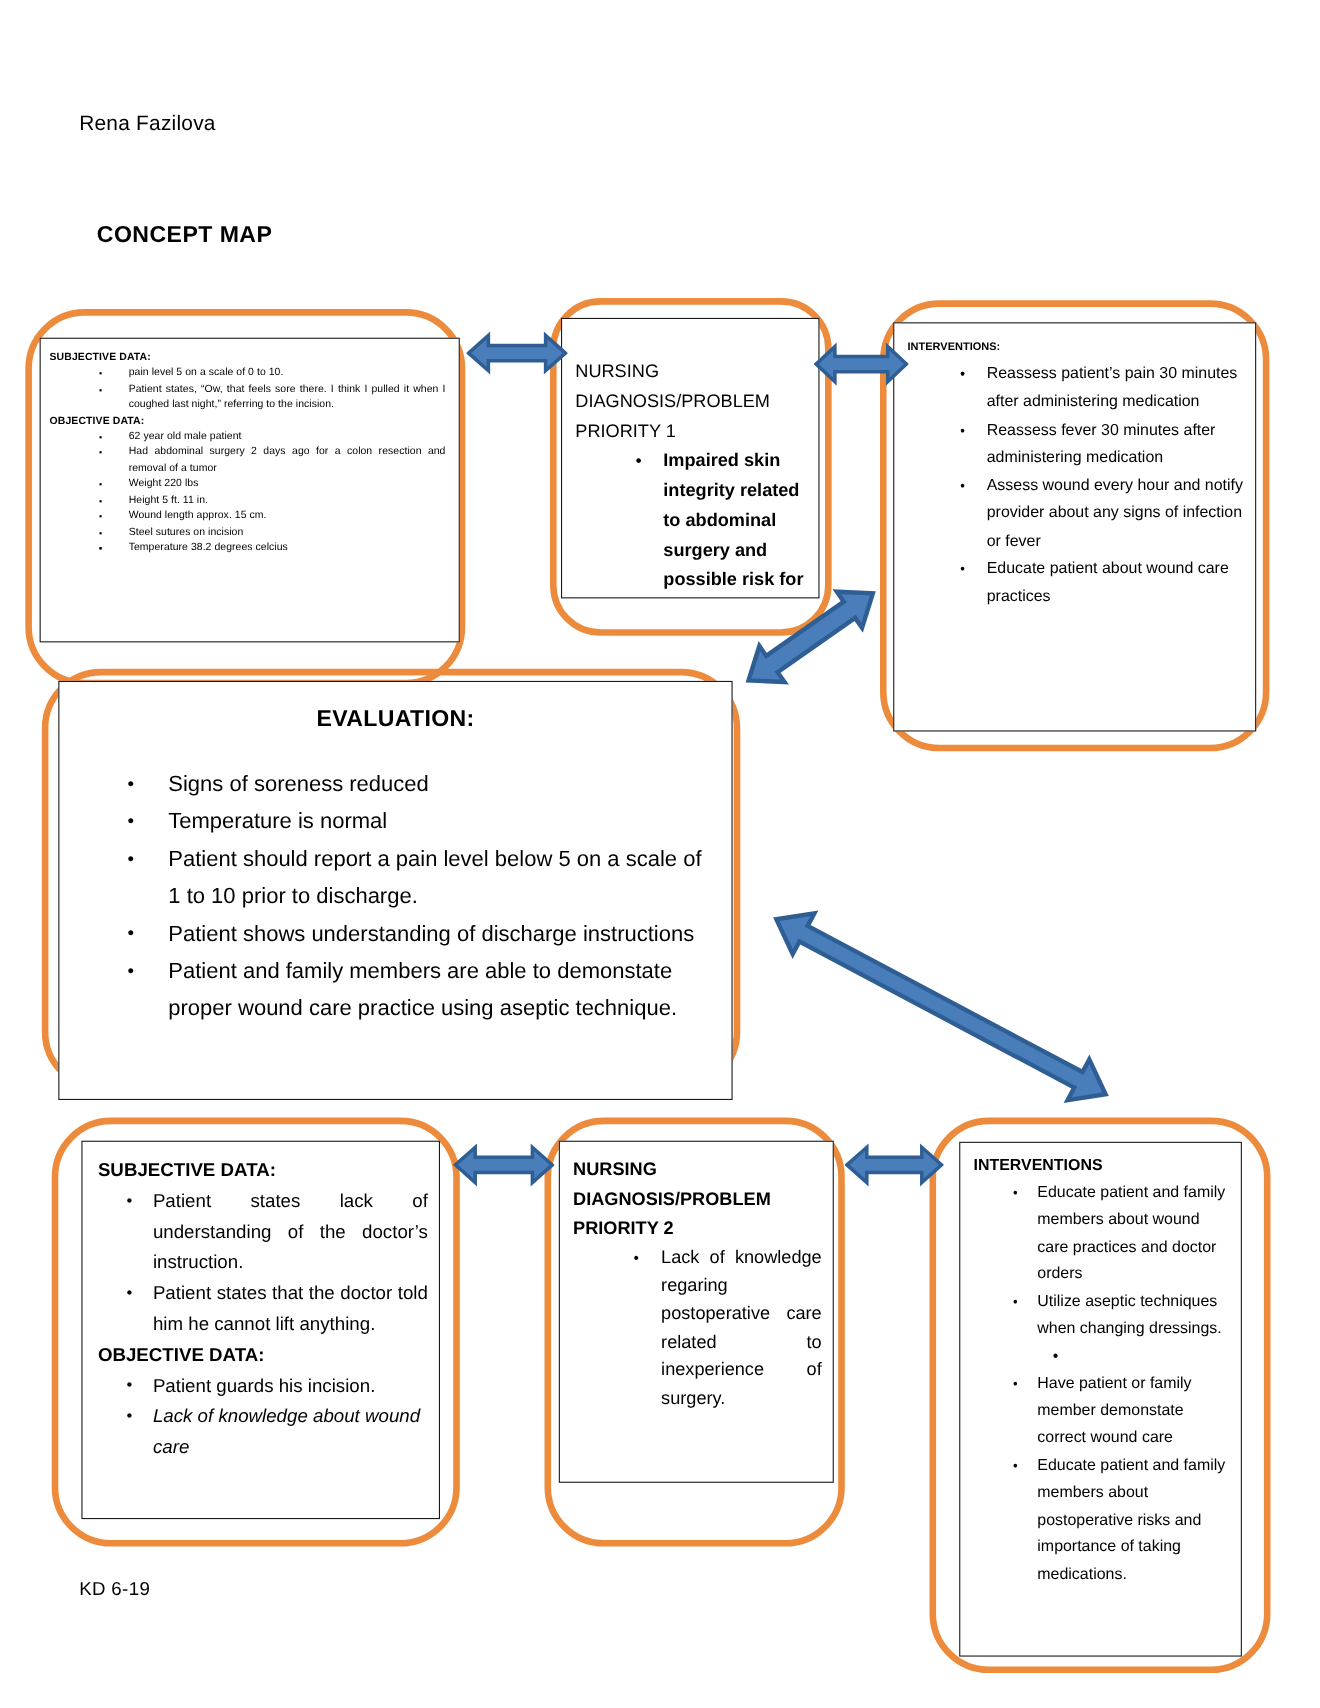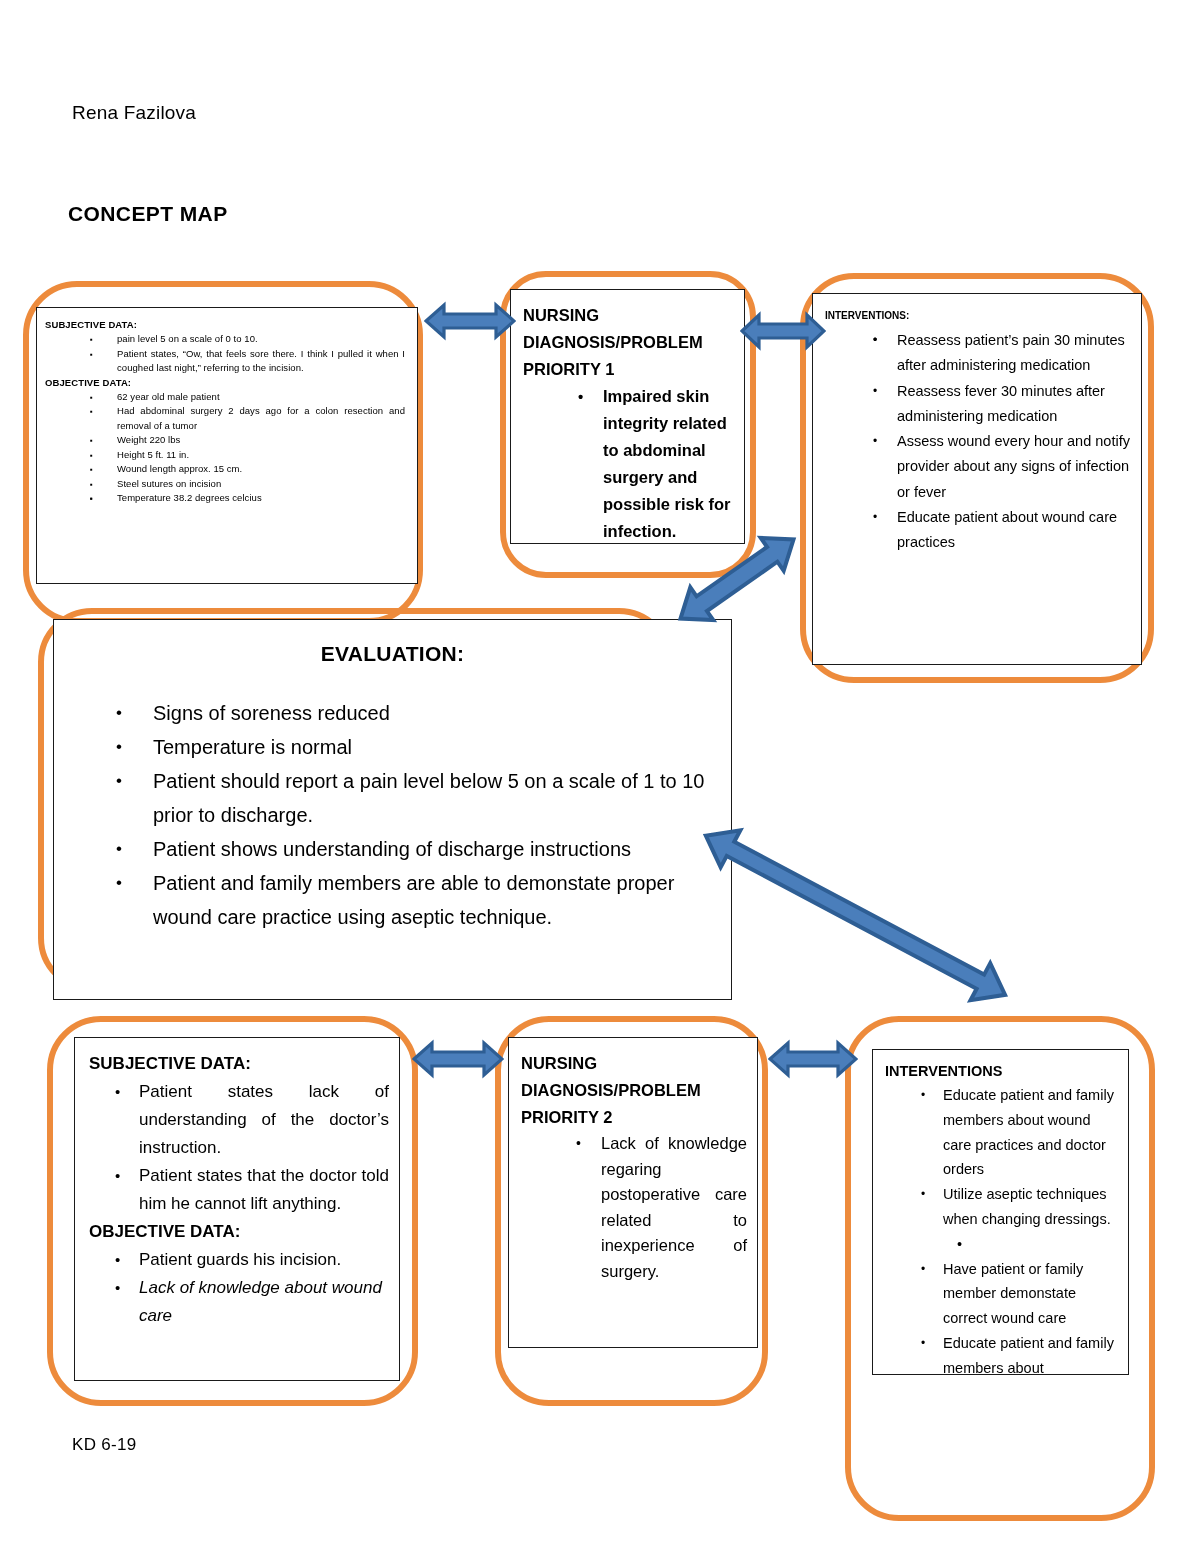--- a/index.html
+++ b/index.html
@@ -11,21 +11,21 @@
     overflow:hidden;
   }
   .page{position:absolute;inset:0;}
 
   
   .author{
     position:absolute;left:72px;top:102px;
     font-size:19px;font-weight:400;letter-spacing:.2px;
   }
   .maptitle{
-    position:absolute;left:68px;top:202px;
+    position:absolute;left:88px;top:202px;
     font-size:21px;font-weight:700;letter-spacing:.4px;text-align:center;
   }
   .footer{
     position:absolute;left:72px;top:1435px;
     font-size:17px;font-weight:400;letter-spacing:.3px;
   }
 
   
   .oround{
     position:absolute;
@@ -56,36 +56,36 @@
   #box-assessment-1{left:36px;top:307px;width:382px;height:277px;padding:10px 12px 0 8px;}
   #box-assessment-1 .hd{font-size:9.5px;line-height:14px;letter-spacing:.1px;}
   #box-assessment-1 ul.bl > li{
     font-size:9.5px;line-height:14.5px;padding-left:72px;margin-bottom:0;
     text-align:justify;letter-spacing:.05px;
   }
   #box-assessment-1 ul.bl > li .bu{left:45px;top:1px;font-size:8px;line-height:14.5px;}
 
   
   #box-diagnosis-1{left:510px;top:289px;width:235px;height:255px;padding:12px 8px 0 12px;}
-  #box-diagnosis-1 .hd{font-size:16.5px;line-height:27px;font-weight:700;}
+  #box-diagnosis-1 .hd{font-size:16.5px;line-height:27px;font-weight:400;margin-top:23px;}
   #box-diagnosis-1 ul.bl > li{
     font-size:16.5px;line-height:27px;padding-left:80px;font-weight:700;
   }
   #box-diagnosis-1 ul.bl > li .bu{left:55px;top:0;font-size:15px;line-height:27px;}
 
   
   #box-interventions-1{left:812px;top:293px;width:330px;height:372px;padding:9px 8px 0 12px;}
   #box-interventions-1 .hd{font-size:10px;line-height:25px;}
   #box-interventions-1 ul.bl > li{
     font-size:14.5px;line-height:25.3px;padding-left:72px;
   }
   #box-interventions-1 ul.bl > li .bu{left:48px;top:0;font-size:12px;line-height:25.3px;}
 
   
-  #box-evaluation{left:53px;top:619px;width:679px;height:381px;padding:0 14px 0 14px;}
+  #box-evaluation{left:53px;top:619px;width:613px;height:381px;padding:0 14px 0 14px;}
   #box-evaluation .evtitle{
     text-align:center;font-size:21px;font-weight:700;margin-top:22px;letter-spacing:.3px;
   }
   #box-evaluation ul.bl{margin-top:30px;}
   #box-evaluation ul.bl > li{
     font-size:20px;line-height:34px;padding-left:85px;
   }
   #box-evaluation ul.bl > li .bu{left:48px;top:0;font-size:17px;line-height:34px;}
 
   
@@ -100,21 +100,21 @@
 
   
   #box-diagnosis-2{left:508px;top:1037px;width:250px;height:311px;padding:12px 10px 0 12px;}
   #box-diagnosis-2 .hd{font-size:16.5px;line-height:27px;}
   #box-diagnosis-2 ul.bl > li{
     font-size:16.5px;line-height:25.5px;padding-left:80px;text-align:justify;
   }
   #box-diagnosis-2 ul.bl > li .bu{left:55px;top:0;font-size:14px;line-height:25.5px;}
 
   
-  #box-interventions-2{left:872px;top:1038px;width:257px;height:326px;padding:9px 6px 0 12px;margin-top:11px;}
+  #box-interventions-2{left:872px;top:1038px;width:257px;height:468px;padding:9px 6px 0 12px;}
   #box-interventions-2 .hd{font-size:14.5px;line-height:24px;}
   #box-interventions-2 ul.bl > li{
     font-size:14.5px;line-height:24.8px;padding-left:58px;
   }
   #box-interventions-2 ul.bl > li .bu{left:36px;top:0;font-size:12px;line-height:24.8px;}
   #box-interventions-2 .orphan-bullet{
     position:relative;left:14px;font-size:12px;line-height:24.8px;height:24.8px;
   }
 
   

